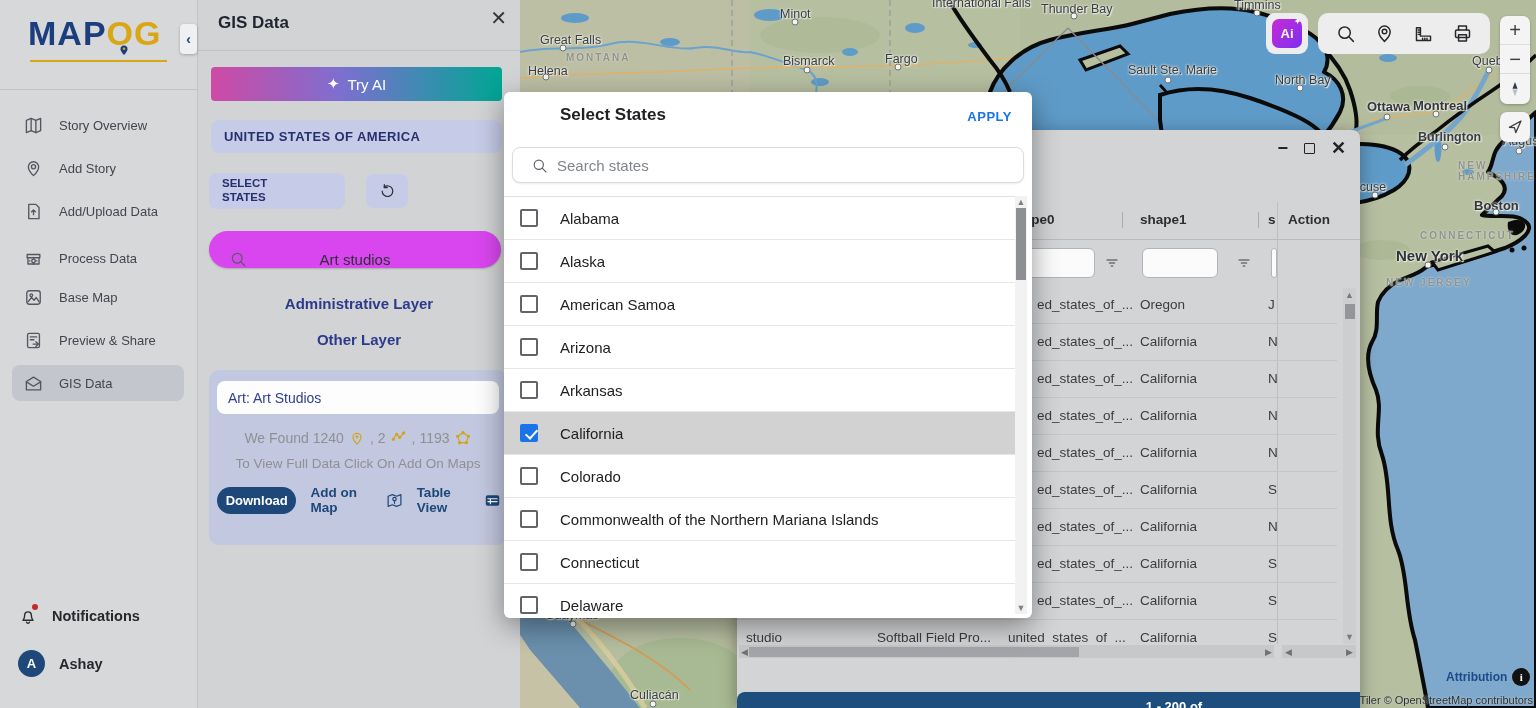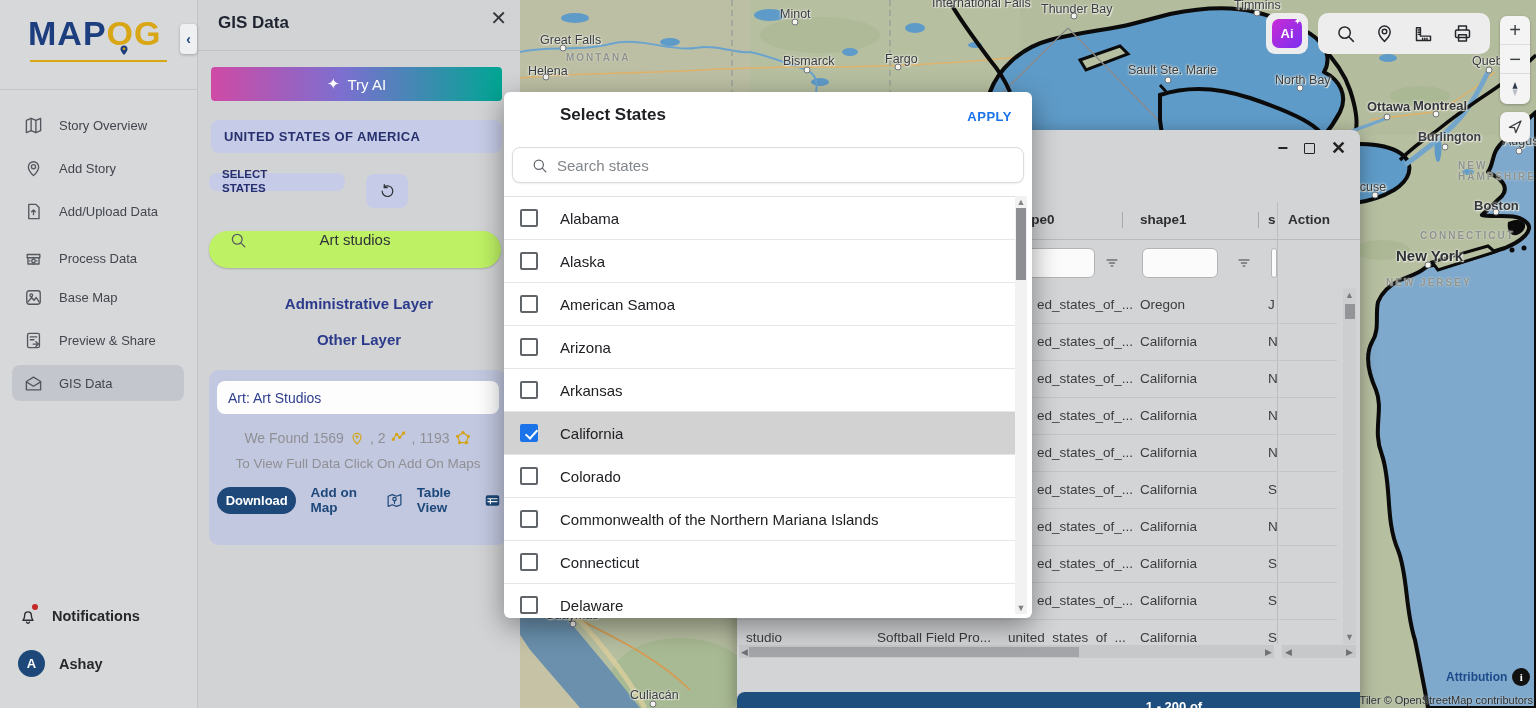--- a/index.html
+++ b/index.html
@@ -71,28 +71,28 @@
   .panel-div { position:absolute; left:0; top:50px; width:322px; height:1px; background:#c2c3c5; }
   .collapse-btn { position:absolute; left:180px; top:24px; width:17px; height:30px; background:#eef0f2;
                   border-radius:4px; z-index:25; display:flex; align-items:center; justify-content:center;
                   color:#1d4879; font-size:14px; font-weight:bold; box-shadow:0 1px 3px rgba(0,0,0,.25); cursor:pointer; }
   .try-ai { position:absolute; left:13px; top:67px; width:291px; height:34px; border-radius:4px;
             background:linear-gradient(90deg,#cf4aa5,#7c6fd0 45%,#00a693); color:#fff; font-size:15px;
             display:flex; align-items:center; justify-content:center; gap:8px; cursor:pointer; }
   .country-btn { position:absolute; left:13px; top:120px; width:291px; height:33px; border-radius:8px;
                  background:#c6cbe7; color:#27306e; font-size:13px; font-weight:bold; letter-spacing:.4px;
                  display:flex; align-items:center; padding-left:13px; cursor:pointer; }
-  .selstates-btn { position:absolute; left:11px; top:173px; width:136px; height:18px; border-radius:8px;
+  .selstates-btn { position:absolute; left:11px; top:173px; width:136px; height:36px; border-radius:8px;
                    background:#c6cbe7; color:#27306e; font-size:11.5px; font-weight:bold; line-height:1.2;
                    display:flex; flex-direction:column; justify-content:center; padding-left:13px; cursor:pointer; }
   .undo-btn { position:absolute; left:168px; top:174px; width:42px; height:34px; border-radius:8px;
               background:#c6cbe7; display:flex; align-items:center; justify-content:center; cursor:pointer; }
   .undo-btn .icon { width:17px; height:17px; color:#2b2e33; }
   .panel-search { position:absolute; left:11px; top:231px; width:292px; height:37px; border-radius:19px;
-                  background:#bef264; box-shadow:0 1px 2px rgba(0,0,0,.2); display:flex; align-items:flex-start; }
+                  background:#d946ef; box-shadow:0 1px 2px rgba(0,0,0,.2); display:flex; align-items:flex-end; }
   .panel-search .icon { width:18px; height:18px; color:#5a5d61; position:absolute; left:20px; }
   .panel-search input { width:100%; border:none; background:transparent; outline:none; text-align:center;
                         font-size:15px; color:#2f3237; font-family:inherit; }
   .layer-h { position:absolute; width:322px; text-align:center; font-size:15px; font-weight:bold; color:#2c3a8c; cursor:pointer; }
   .result-card { position:absolute; left:11px; top:370px; width:298px; height:175px; border-radius:10px; background:#c2c8e0; }
   .result-field { position:absolute; left:8px; top:11px; width:282px; height:33px; border-radius:8px; background:#fdfdfe;
                   font-size:14px; color:#2e3f8f; display:flex; align-items:center; padding-left:11px; }
   .stats-line { position:absolute; left:0; top:60px; width:100%; display:flex; align-items:center;
                 justify-content:center; gap:4px; font-size:14px; color:#8f9094; }
   .stats-line .icon { width:16px; height:16px; color:#d4a414; margin:0 1px; }
@@ -426,21 +426,21 @@
           <path d="M15.8 15.8L21 21"></path>
         </svg></span>
     <input value="Art studios" style="">
   </div>
   <div class="layer-h" style="top:295px;">Administrative Layer</div>
   <div class="layer-h" style="top:331px;">Other Layer</div>
   <div class="result-card">
     <div class="result-field">Art: Art Studios</div>
     <div class="stats-line" id="stats-line">
         <span>We Found </span>
-        <span> 1569</span>
+        <span> 1240</span>
         <span class="icon"><svg viewBox="0 0 24 24" width="100%" height="100%" fill="none" stroke="currentColor" stroke-width="1.7" stroke-linecap="round" stroke-linejoin="round">
             <path d="M12 21s-6-5.7-6-10a6 6 0 0 1 12 0c0 4.3-6 10-6 10z"></path>
             <path d="M12 8.2v4M10 10.2h4"></path>
           </svg></span>
         <span>, </span>
         <span> 2</span>
         <span class="icon"><svg viewBox="0 0 24 24" width="100%" height="100%" fill="none" stroke="currentColor" stroke-width="1.7" stroke-linecap="round" stroke-linejoin="round">
             <path d="M3 14L8.5 6.5l4.5 4.5L19 4.5"></path>
             <circle cx="3.5" cy="14" r="1.6" fill="currentColor"></circle>
             <circle cx="8.5" cy="6.5" r="1.6" fill="currentColor"></circle>

